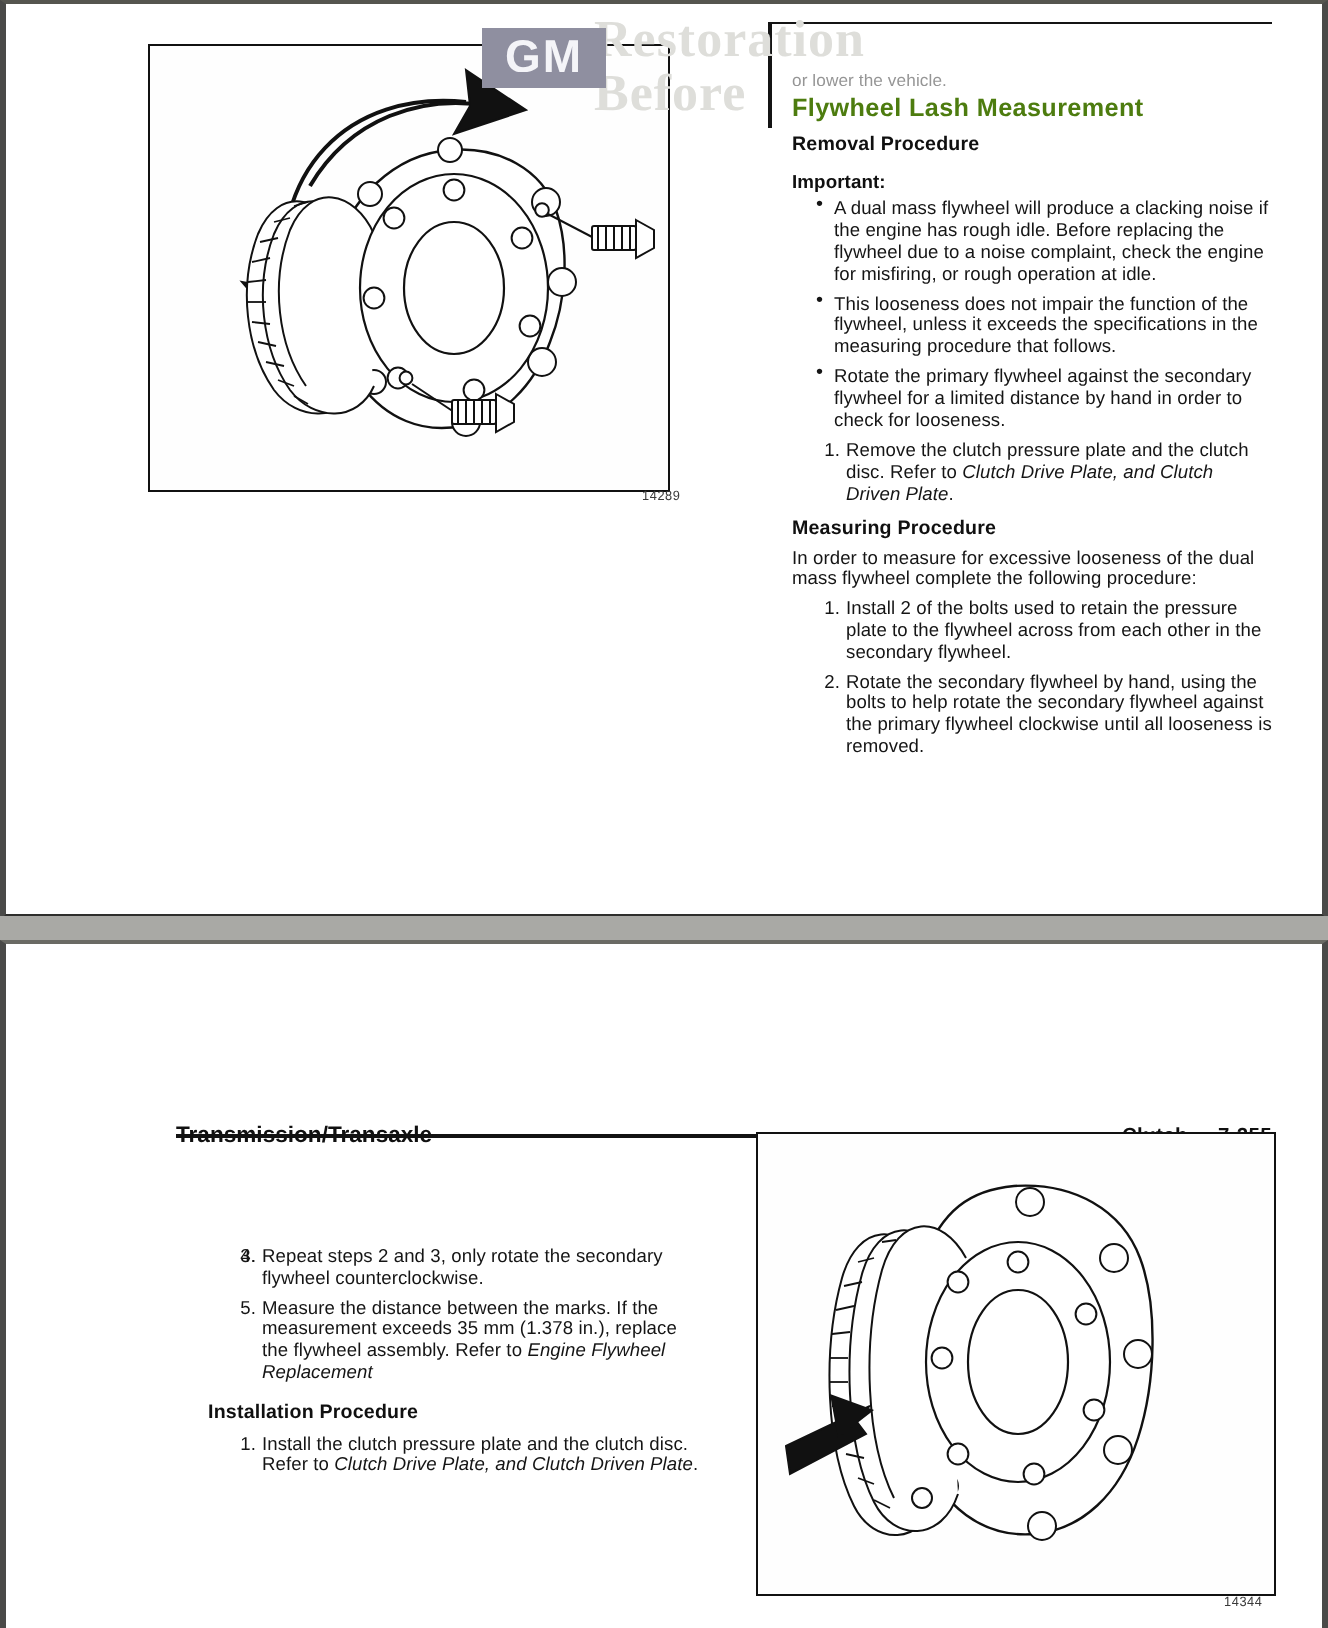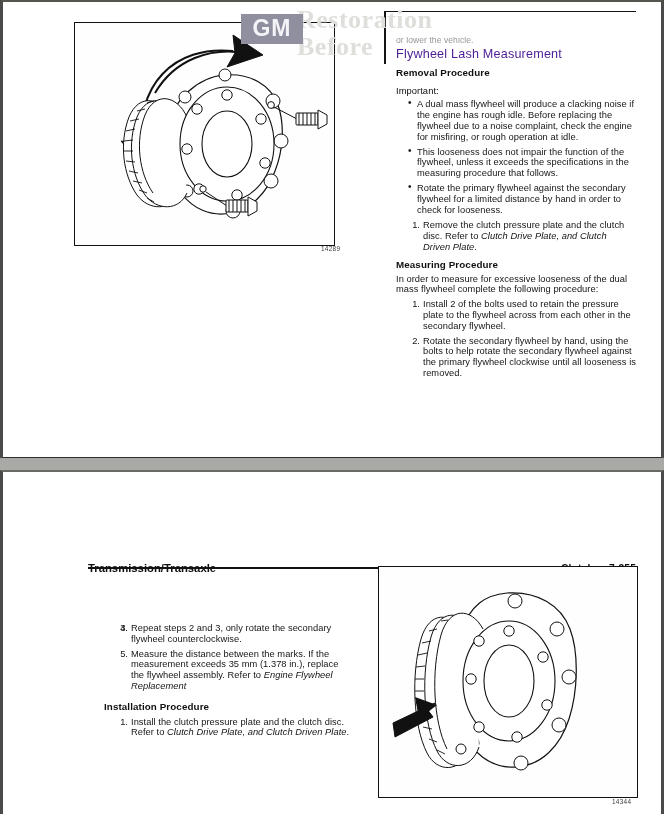--- a/index.html
+++ b/index.html
@@ -55,33 +55,33 @@
   
   .doc-text {
     color: #151515;
     font-size: 9.3px;
     line-height: 10.8px;
     letter-spacing: 0.05px;
     margin-top: 33px;
   }
   .h-title {
     font-size: 12.6px;
-    font-weight: normal;
-    color: #4c1d95;
+    font-weight: bold;
+    color: #4d7c0f;
     letter-spacing: 0.2px;
   }
   .h-sub {
     font-size: 9.8px;
     font-weight: bold;
     color: #101010;
     letter-spacing: 0.1px;
   }
   .h-label {
     font-size: 9.4px;
-    font-weight: normal;
+    font-weight: bold;
     color: #101010;
   }
   .cut-line {
     font-size: 8.6px;
     color: #6d6d6d;
     white-space: nowrap;
     overflow: hidden;
     height: 6px;
     line-height: 7px;
     opacity: .72;

